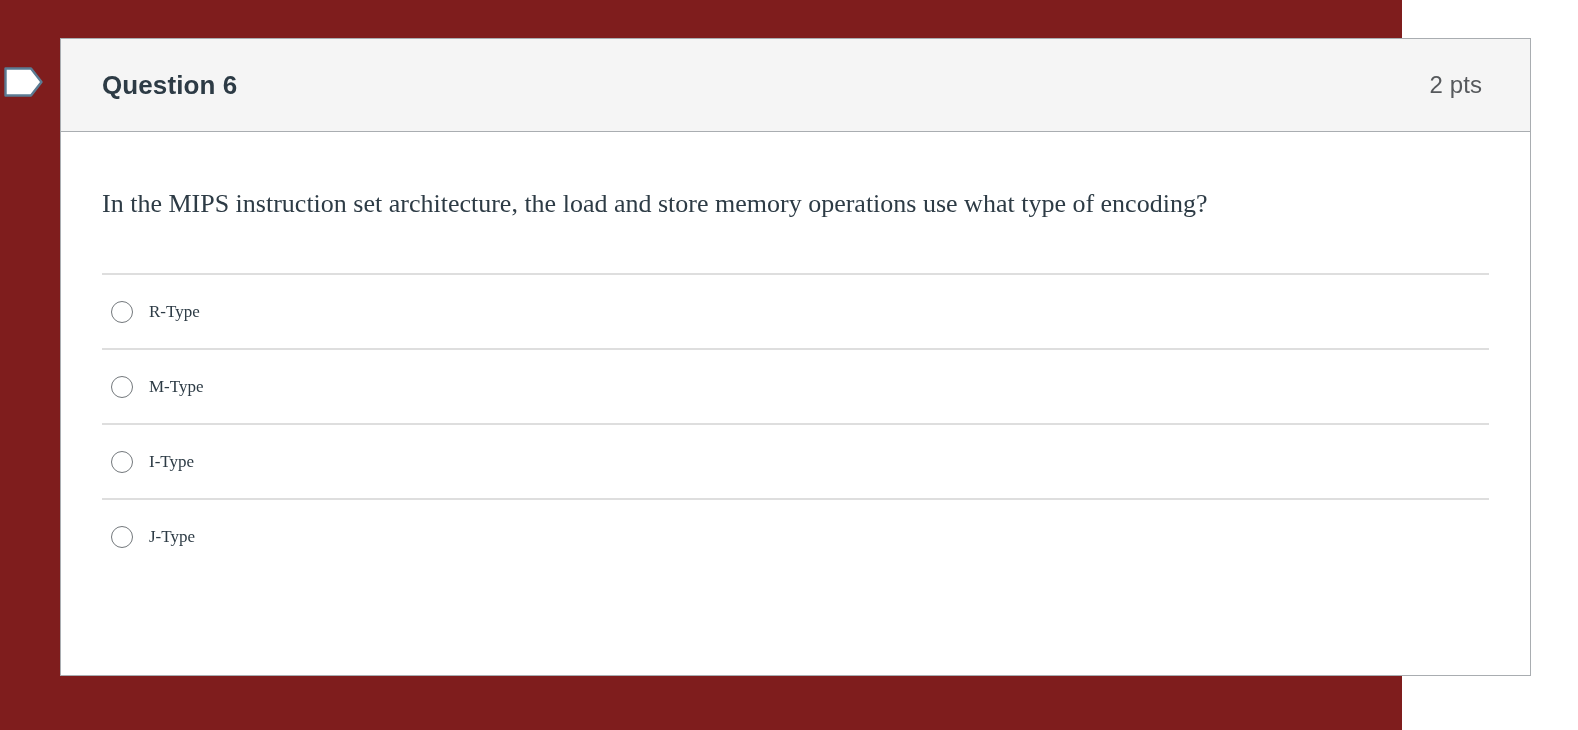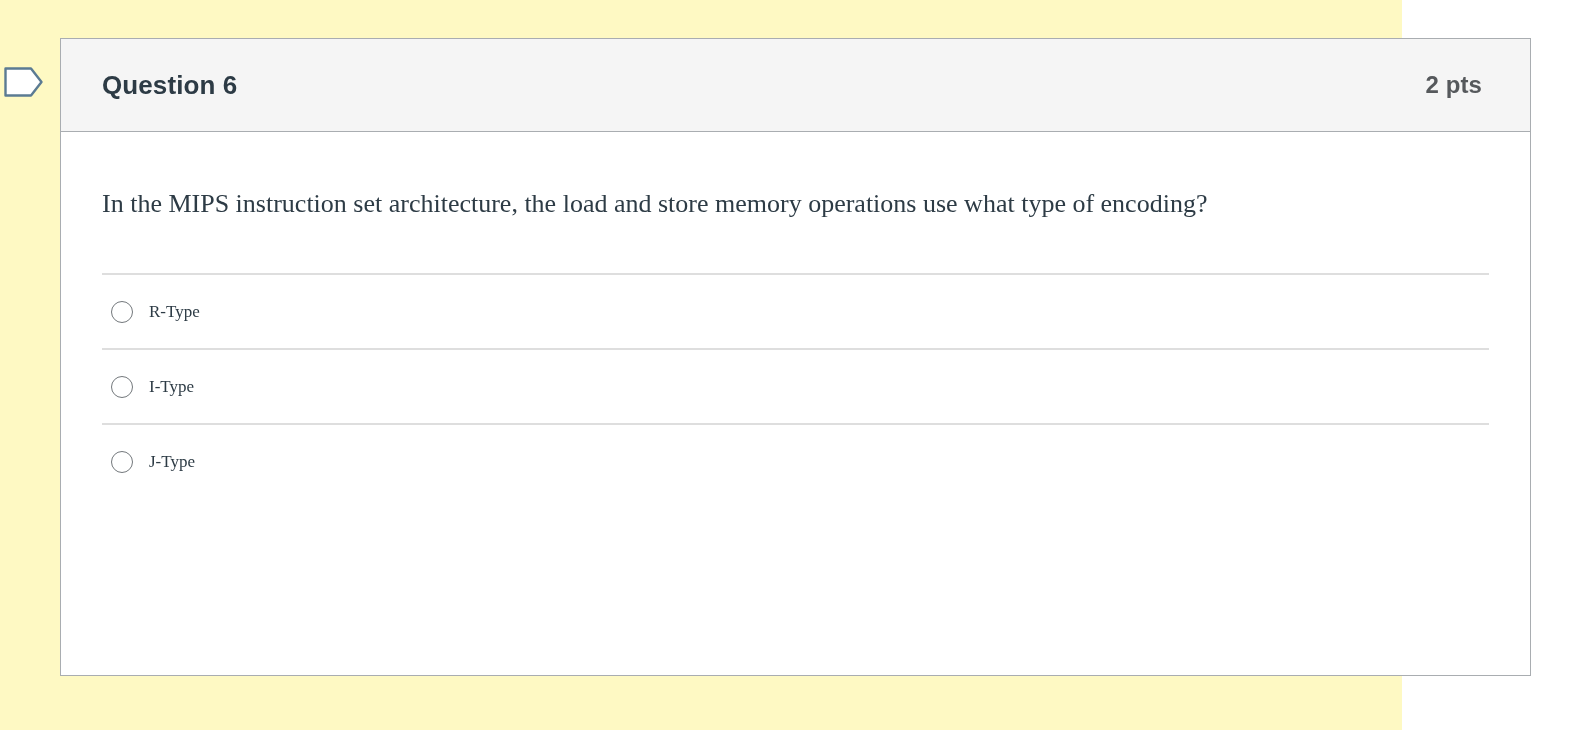--- a/index.html
+++ b/index.html
@@ -12,21 +12,21 @@
     height: 730px;
     font-family: "Liberation Sans", sans-serif;
     -webkit-font-smoothing: antialiased;
     overflow: hidden;
   }
 
   .page {
     position: relative;
     width: 1402px;
     height: 730px;
-    background: #fef9c3;
+    background: #7f1d1d;
   }
 
   
   .flag-icon {
     position: absolute;
     left: 4px;
     top: 66px;
     width: 40px;
     height: 32px;
   }
@@ -59,21 +59,21 @@
 
   .question-title {
     font-size: 26px;
     font-weight: bold;
     color: #2d3b45;
     letter-spacing: 0.1px;
   }
 
   .question-points {
     font-size: 24px;
-    font-weight: bold;
+    font-weight: normal;
     color: #56595c;
     letter-spacing: 0.1px;
   }
 
   .question-body {
     padding: 0 41px;
     font-family: Liberation Serif, serif;
   }
 
   .question-text {
@@ -138,20 +138,24 @@
 
       <p class="question-text">In the MIPS instruction set architecture, the load and store memory operations use what type of encoding?</p>
 
       <div class="answers">
 
         <div class="answer-row">
           <span class="radio"></span>
           <span class="answer-label">R-Type</span>
         </div>
 
+        <div class="answer-row">
+          <span class="radio"></span>
+          <span class="answer-label">M-Type</span>
+        </div>
 
         <div class="answer-row">
           <span class="radio"></span>
           <span class="answer-label">I-Type</span>
         </div>
 
         <div class="answer-row">
           <span class="radio"></span>
           <span class="answer-label">J-Type</span>
         </div>

